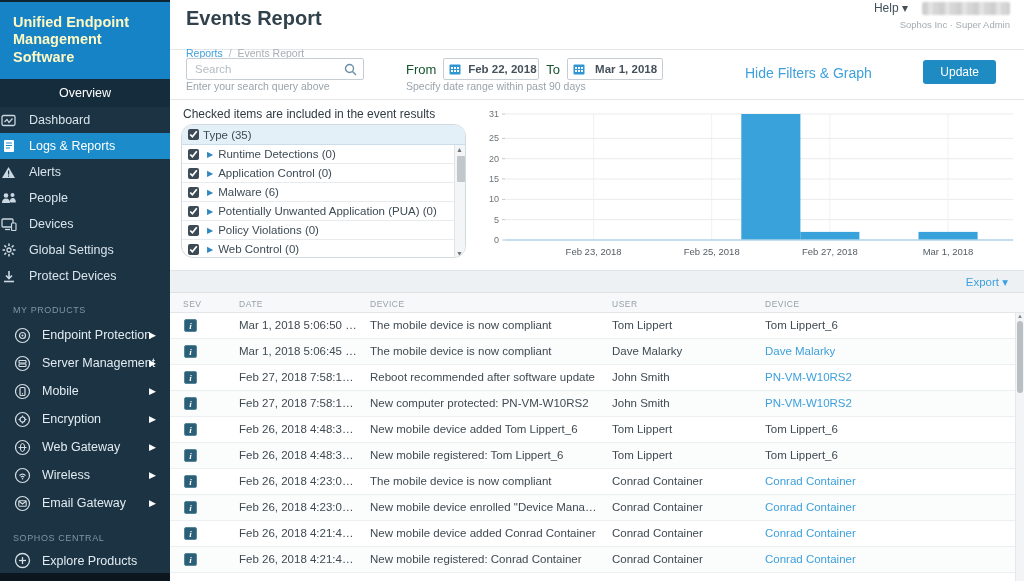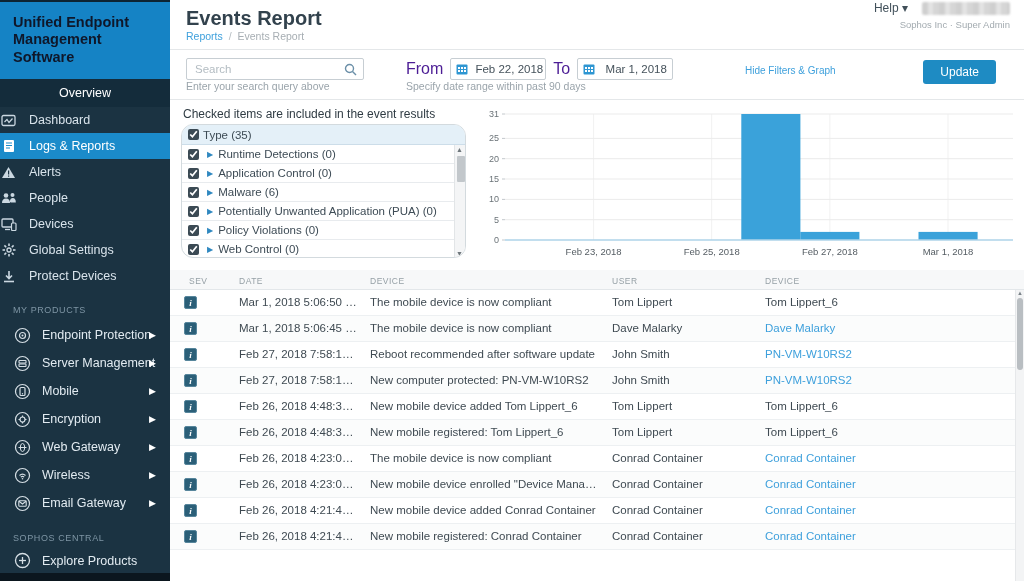--- a/index.html
+++ b/index.html
@@ -1,64 +1,64 @@
 <!DOCTYPE html>
 <html><head>
 <meta charset="utf-8">
 <style>
   * { margin:0; padding:0; box-sizing:border-box; }
   html,body { width:1024px; height:581px; overflow:hidden; }
   body { font-family:"Liberation Sans", sans-serif; background:#fff; display:flex; }
 
   
   .sidebar { width:170px; height:581px; background:#1b3342; display:flex; flex-direction:column; flex-shrink:0; }
-  .brand { background:#1583c5; color:#0f172a; padding:12px 12px 13px 13px; font-size:14.5px; font-weight:bold; line-height:1.2; border-top:2px solid #0d2433; }
+  .brand { background:#1583c5; color:#fef9c3; padding:12px 12px 13px 13px; font-size:14.5px; font-weight:bold; line-height:1.2; border-top:2px solid #0d2433; }
   .overview-bar { background:#142c3b; color:#fff; text-align:center; font-size:12.5px; padding:7px 0; cursor:pointer; }
   .nav-item { display:flex; align-items:center; height:26px; color:#d9e4ec; font-size:12.5px; cursor:pointer; }
   .nav-item .nicon { width:17px; height:15px; margin-right:12px; display:flex; align-items:center; justify-content:center; }
   .nav-item.active { background:#1b8bca; color:#fff; }
   .section-label { color:#7e95a4; font-size:9px; letter-spacing:.6px; padding:16px 0 6px 13px; }
   .prod-item { display:flex; align-items:center; height:28px; padding-left:13px; color:#e2ebf1; font-size:12.5px; cursor:pointer; position:relative; }
   .prod-item .picon { width:18px; height:18px; margin-right:11px; display:flex; align-items:center; justify-content:center; }
   .prod-item .chev { position:absolute; right:14px; font-size:9px; color:#fff; }
   .sidebar-fill { flex:1; }
   .sidebar-foot { height:10px; background:#0b161e; }
 
   
   .main { width:854px; height:581px; display:flex; flex-direction:column; background:#fff; }
 
   .topbar { height:50px; border-bottom:1px solid #e4e7e9; display:flex; justify-content:space-between; padding:0 14px 0 16px; flex-shrink:0; }
   .page-head { padding-top:7px; }
   .page-title { font-size:20px; font-weight:600; color:#32424d; }
-  .breadcrumb { font-size:10.5px; margin-top:0; }
+  .breadcrumb { font-size:10.5px; margin-top:17px; }
   .breadcrumb .crumb-link { color:#3ea0dc; cursor:pointer; }
   .breadcrumb .crumb-sep { color:#b4bbc0; margin:0 3px; }
   .breadcrumb .crumb-cur { color:#a7aeb3; }
   .account { text-align:right; padding-top:1px; }
   .account-top { display:flex; align-items:center; gap:14px; justify-content:flex-end; }
   .help-link { font-size:12px; color:#41505a; cursor:pointer; }
   .redacted { width:88px; height:13px; border-radius:2px;
       background:repeating-linear-gradient(90deg,#cfcfcf 0 6px,#e3e3e3 6px 11px,#d6d6d6 11px 17px);
       filter:blur(1.3px); }
   .org-line { font-size:9.5px; color:#a3abb0; margin-top:4px; }
 
   
   .filterbar { height:50px; border-bottom:1px solid #e4e7e9; display:flex; padding:8px 14px 12px 16px; flex-shrink:0; position:relative; }
   .search-wrap { width:178px; }
   .search-box { display:flex; align-items:center; border:1px solid #c7ced3; border-radius:2px; height:22px; padding:0 6px 0 8px; }
   .search-box input { border:none; outline:none; flex:1; font-size:11.5px; color:#45525b; font-family:inherit; min-width:0; }
   .search-box input::placeholder { color:#b3bcc2; }
   .helper { font-size:10.5px; color:#9aa4ab; }
   .dates { margin-left:42px; }
   .dates-row { display:flex; align-items:center; gap:7px; }
-  .date-label { font-size:16px; color:#4c1d95; }
+  .date-label { font-size:13px; color:#14532d; }
   .date-field { display:flex; align-items:center; border:1px solid #c7ced3; border-radius:2px; height:22px; }
   .cal-btn { width:22px; height:100%; display:flex; align-items:center; justify-content:center; cursor:pointer; }
-  .date-field input { border:none; outline:none; width:72px; font-size:11.5px; color:#45525b; text-align:center; font-family:inherit; }
-  .hide-link { position:absolute; left:575px; top:15px; font-size:10px; color:#3ea0dc; cursor:pointer; }
+  .date-field input { border:none; outline:none; width:72px; font-size:11.5px; color:#45525b; text-align:center; font-family:inherit;font-weight:bold; }
+  .hide-link { position:absolute; left:575px; top:15px; font-size:14px; color:#3ea0dc; cursor:pointer; }
   .update-btn { position:absolute; right:28px; top:10px; background:#1e8bc3; color:#fff; border:none; border-radius:3px; font-size:12px; padding:5px 17px; cursor:pointer; font-family:inherit; }
 
   
   .fg-section { height:170px; position:relative; flex-shrink:0; }
   .cl-title { position:absolute; left:13px; top:7px; font-size:12px; color:#2f3b43; }
   .check-panel { position:absolute; left:11px; top:24px; width:285px; height:134px; border:1px solid #d3dade; border-radius:12px; overflow:hidden; background:#fff; }
   .type-row { display:flex; align-items:center; height:20px; background:#e4f0f8; border-bottom:1px solid #ccdde9; padding-left:6px; font-size:11.5px; color:#3d4b55; }
   .cl-body { position:relative; height:113px; }
   .cl-item { display:flex; align-items:center; height:19px; border-bottom:1px solid #e8ebee; padding-left:6px; font-size:11.5px; color:#3d4b55; }
   .cl-item .tri { color:#2f88c0; font-size:8px; margin:0 5px 0 4px; }
@@ -72,21 +72,21 @@
 
   
   .export-bar { height:23px; background:#eef1f4; border-top:1px solid #e0e5e9; border-bottom:1px solid #dde2e6; display:flex; justify-content:flex-end; align-items:center; padding-right:16px; flex-shrink:0; }
   .export-link { font-size:11.5px; color:#3ea0dc; cursor:pointer; }
 
   
   .table-area { flex:1; position:relative; overflow:hidden; }
   .tbl-grid { display:grid; grid-template-columns:60px 131px 242px 153px 1fr; }
   .tbl-head { background:#f7f8f9; border-bottom:1px solid #e3e7ea; height:20px; }
   .tbl-head .hcell { font-size:8.5px; color:#96a0a6; letter-spacing:.5px; padding:6px 0 0 9px; }
-  .tbl-head .hcell:first-child { padding-left:19px; }
+  .tbl-head .hcell:first-child { padding-left:13px; }
   .tbl-row { height:26px; border-bottom:1px solid #edf0f2; background:#fff; }
   .tbl-row:nth-child(even) { background:#fbfcfc; }
   .tbl-row .cell { font-size:11.5px; color:#3f4a52; padding:6px 4px 0 9px; white-space:nowrap; overflow:hidden; text-overflow:ellipsis; }
   .cell.sev { padding-left:14px; padding-top:6px; }
   .info-badge { display:inline-block; width:13px; height:13px; background:#2b5f78; border:1px solid #57869c; border-radius:2px; color:#fff; font-size:9px; font-weight:bold; text-align:center; line-height:13px; font-style:italic; font-family:"Liberation Serif", serif; }
   .cell.device-link { color:#3ea0dc; cursor:pointer; }
   .tbl-scroll { position:absolute; right:0; top:20px; width:9px; bottom:0; background:#f3f4f5; border-left:1px solid #e6e8ea; }
   .tbl-scroll .sb-up { position:absolute; top:0; left:1px; font-size:6px; color:#7a8288; }
   .tbl-scroll .sb-thumb { position:absolute; top:8px; left:1px; width:6px; height:72px; background:#b9bec2; border-radius:3px; }
 
@@ -426,20 +426,23 @@
           <line x1="27" y1="10.0" x2="30" y2="10.0" stroke="#c3c8cc"></line>
           <text x="24" y="13.0" text-anchor="end" font-size="9" fill="#6b7378">31</text>
           <text x="118.6" y="151.0" text-anchor="middle" font-size="9.5" fill="#555d63">Feb 23, 2018</text>
           <text x="236.7" y="151.0" text-anchor="middle" font-size="9.5" fill="#555d63">Feb 25, 2018</text>
           <text x="354.9" y="151.0" text-anchor="middle" font-size="9.5" fill="#555d63">Feb 27, 2018</text>
           <text x="473.0" y="151.0" text-anchor="middle" font-size="9.5" fill="#555d63">Mar 1, 2018</text>
         </svg>
     </div>
   </div>
 
+  <div class="export-bar">
+    <span class="export-link">Export ▾</span>
+  </div>
 
   <div class="table-area">
     <div class="tbl-grid tbl-head" id="tbl-head">
         <div class="hcell">SEV</div>
         <div class="hcell">DATE</div>
         <div class="hcell">DEVICE</div>
         <div class="hcell">USER</div>
         <div class="hcell">DEVICE</div>
       </div>
     <div id="tbl-body">

